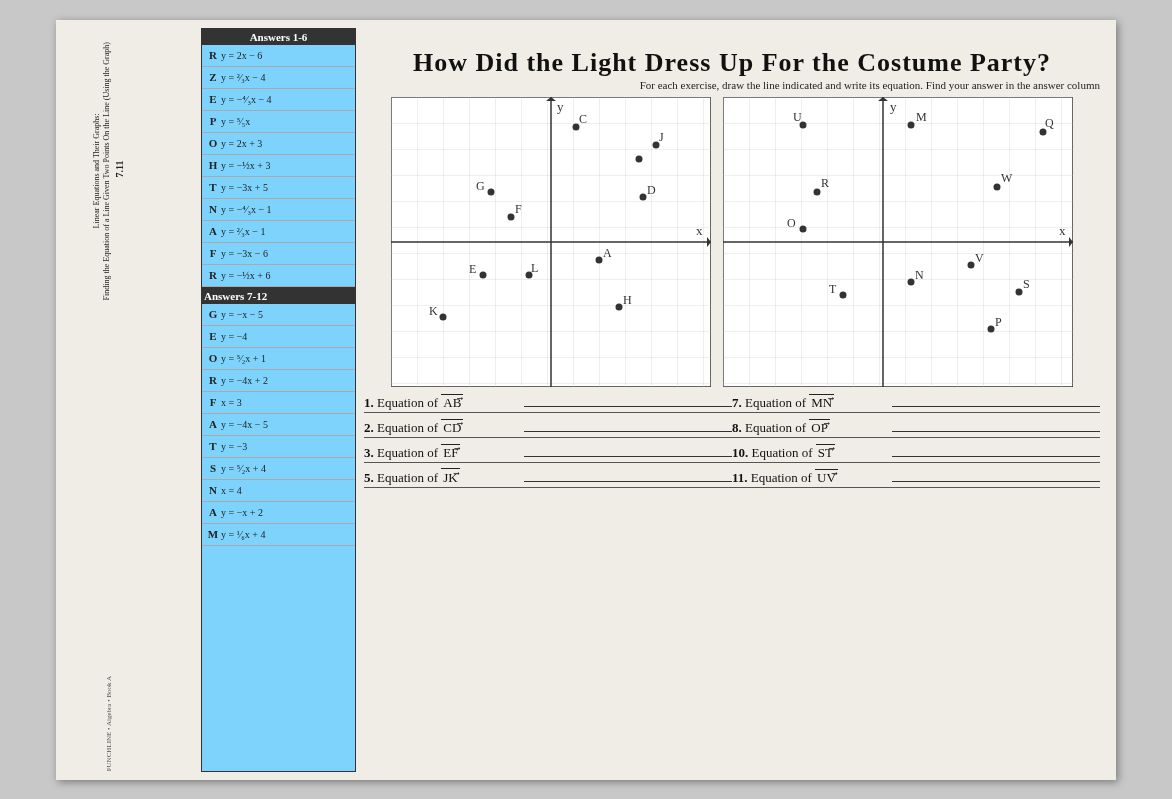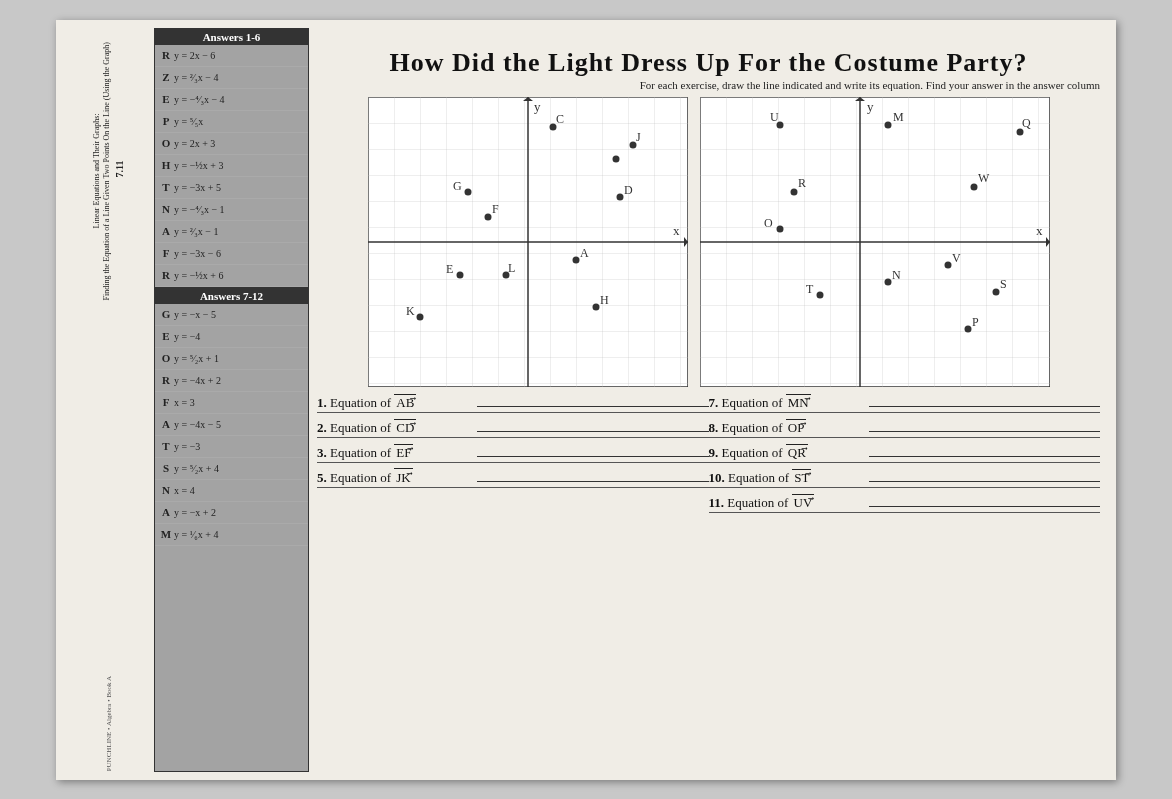--- a/index.html
+++ b/index.html
@@ -38,23 +38,24 @@
       font-size: 9px;
       line-height: 1.3;
       color: #222;
       text-align: center;
     }
     
     .answers-box {
       width: 155px;
       min-width: 155px;
       border: 1.5px solid #333;
-      background: #a3a3a3;
+      background: #7dd3fc;
       font-size: 11px;
       flex-shrink: 0;
+      margin-left: 47px;
     }
     .answers-header {
       background: #333;
       color: white;
       text-align: center;
       padding: 2px 0;
       font-size: 11px;
       font-weight: bold;
     }
     .answers-row {
@@ -71,21 +72,21 @@
       font-size: 11px;
       color: #222;
     }
     .answers-eq {
       font-size: 10px;
       color: #222;
     }
     .answers-header-mid {
       background: #333;
       color: white;
-      text-align: center;
+      text-align: left;
       padding: 2px 2px;
       font-size: 11px;
       font-weight: bold;
       border-top: 1.5px solid #333;
     }
     
     .main-content {
       flex: 1;
       display: flex;
       flex-direction: column;
@@ -424,27 +425,20 @@
         </div>
         <div class="question-row">
           <span class="question-label">
             <span style="font-weight:bold;">8.</span>
             Equation of <span style="border-top: 1.5px solid #222; padding: 0 2px;">OP</span>⃗
           </span>
           <span class="question-line" style="border-bottom:1px solid #333; min-width:120px;"></span>
         </div>
         <div class="question-row">
           <span class="question-label">
-            <span style="font-weight:bold;">9.</span>
-            Equation of <span style="border-top: 1.5px solid #222; padding: 0 2px;">QR</span>⃗
-          </span>
-          <span class="question-line" style="border-bottom:1px solid #333; min-width:120px;"></span>
-        </div>
-        <div class="question-row">
-          <span class="question-label">
             <span style="font-weight:bold;">10.</span>
             Equation of <span style="border-top: 1.5px solid #222; padding: 0 2px;">ST</span>⃗
           </span>
           <span class="question-line" style="border-bottom:1px solid #333; min-width:120px;"></span>
         </div>
         <div class="question-row">
           <span class="question-label">
             <span style="font-weight:bold;">11.</span>
             Equation of <span style="border-top: 1.5px solid #222; padding: 0 2px;">UV</span>⃗
           </span>

